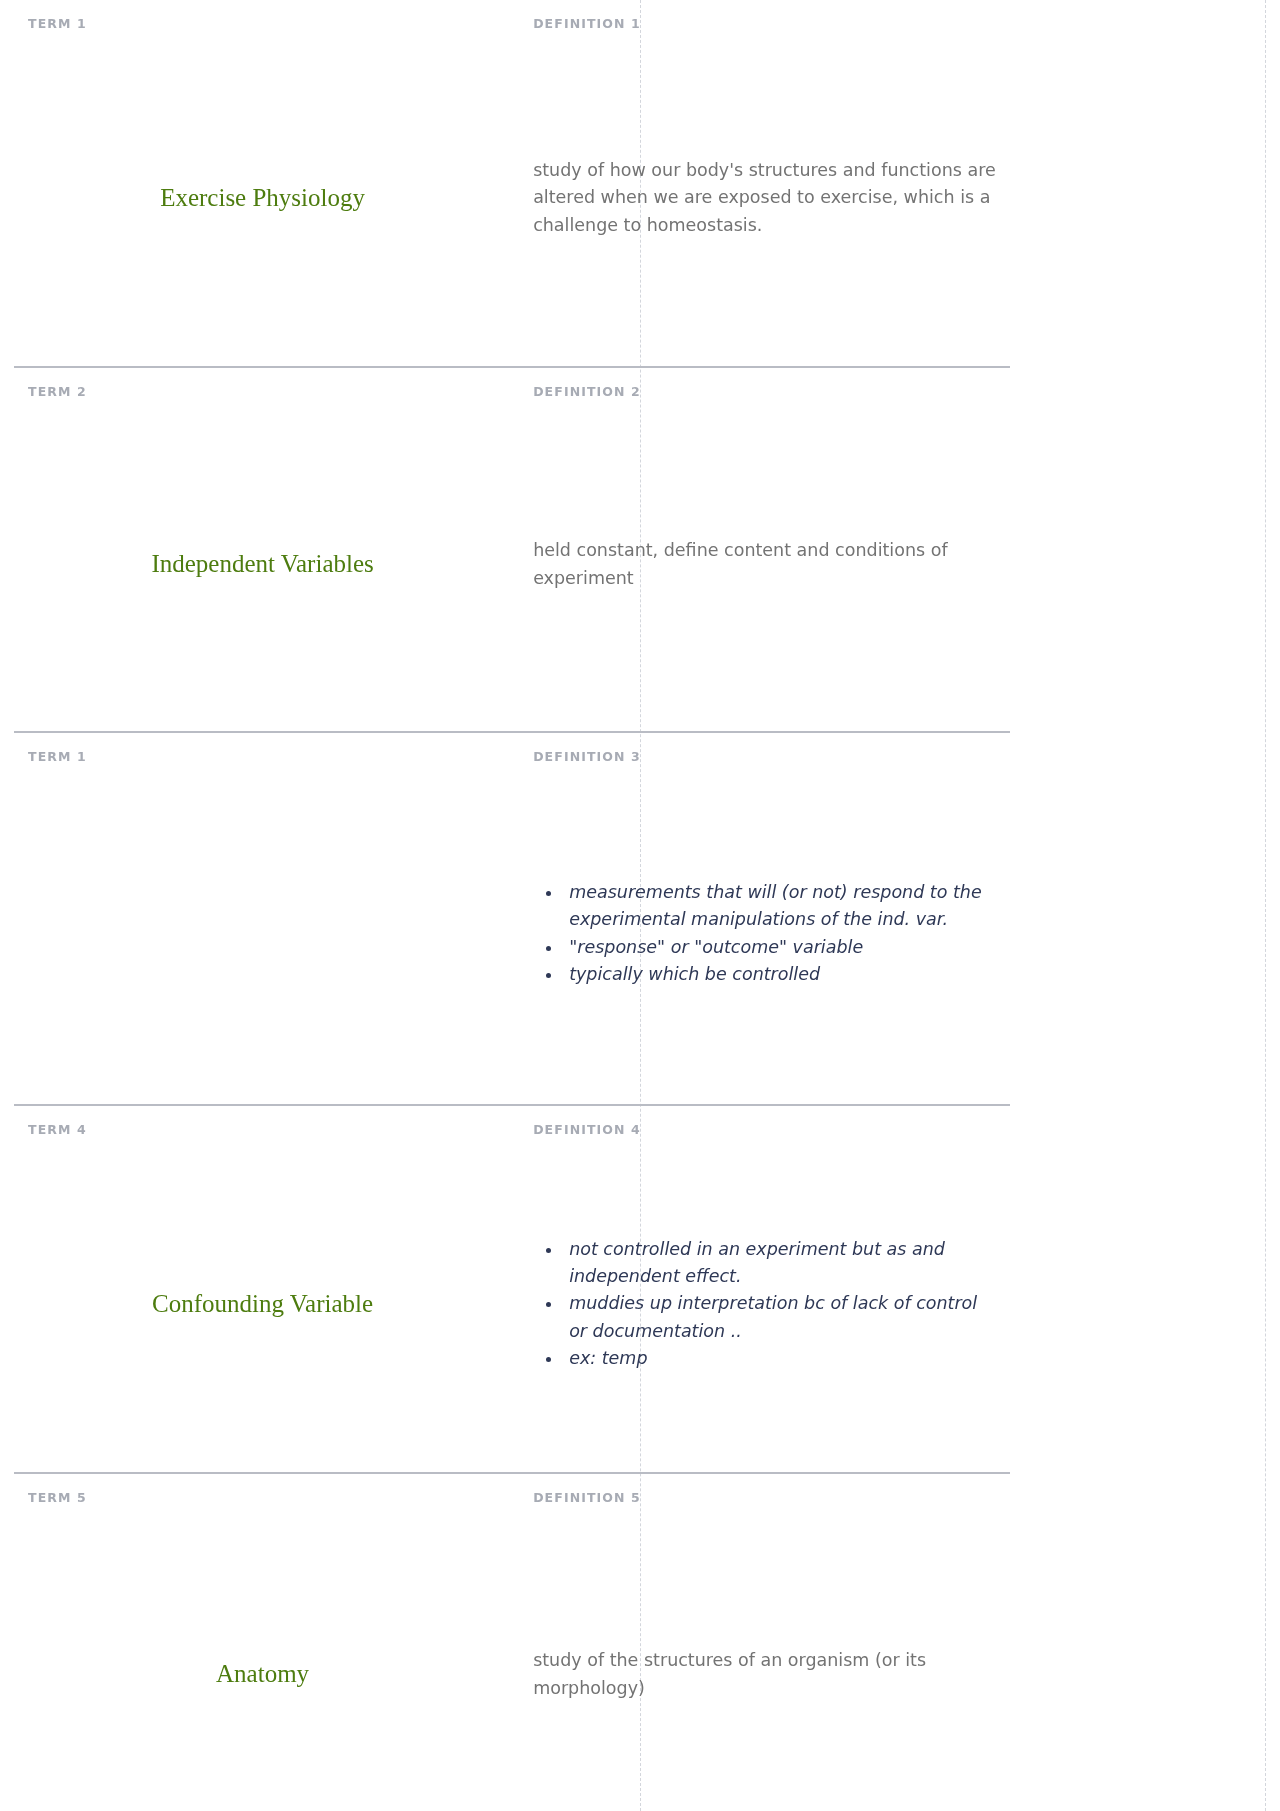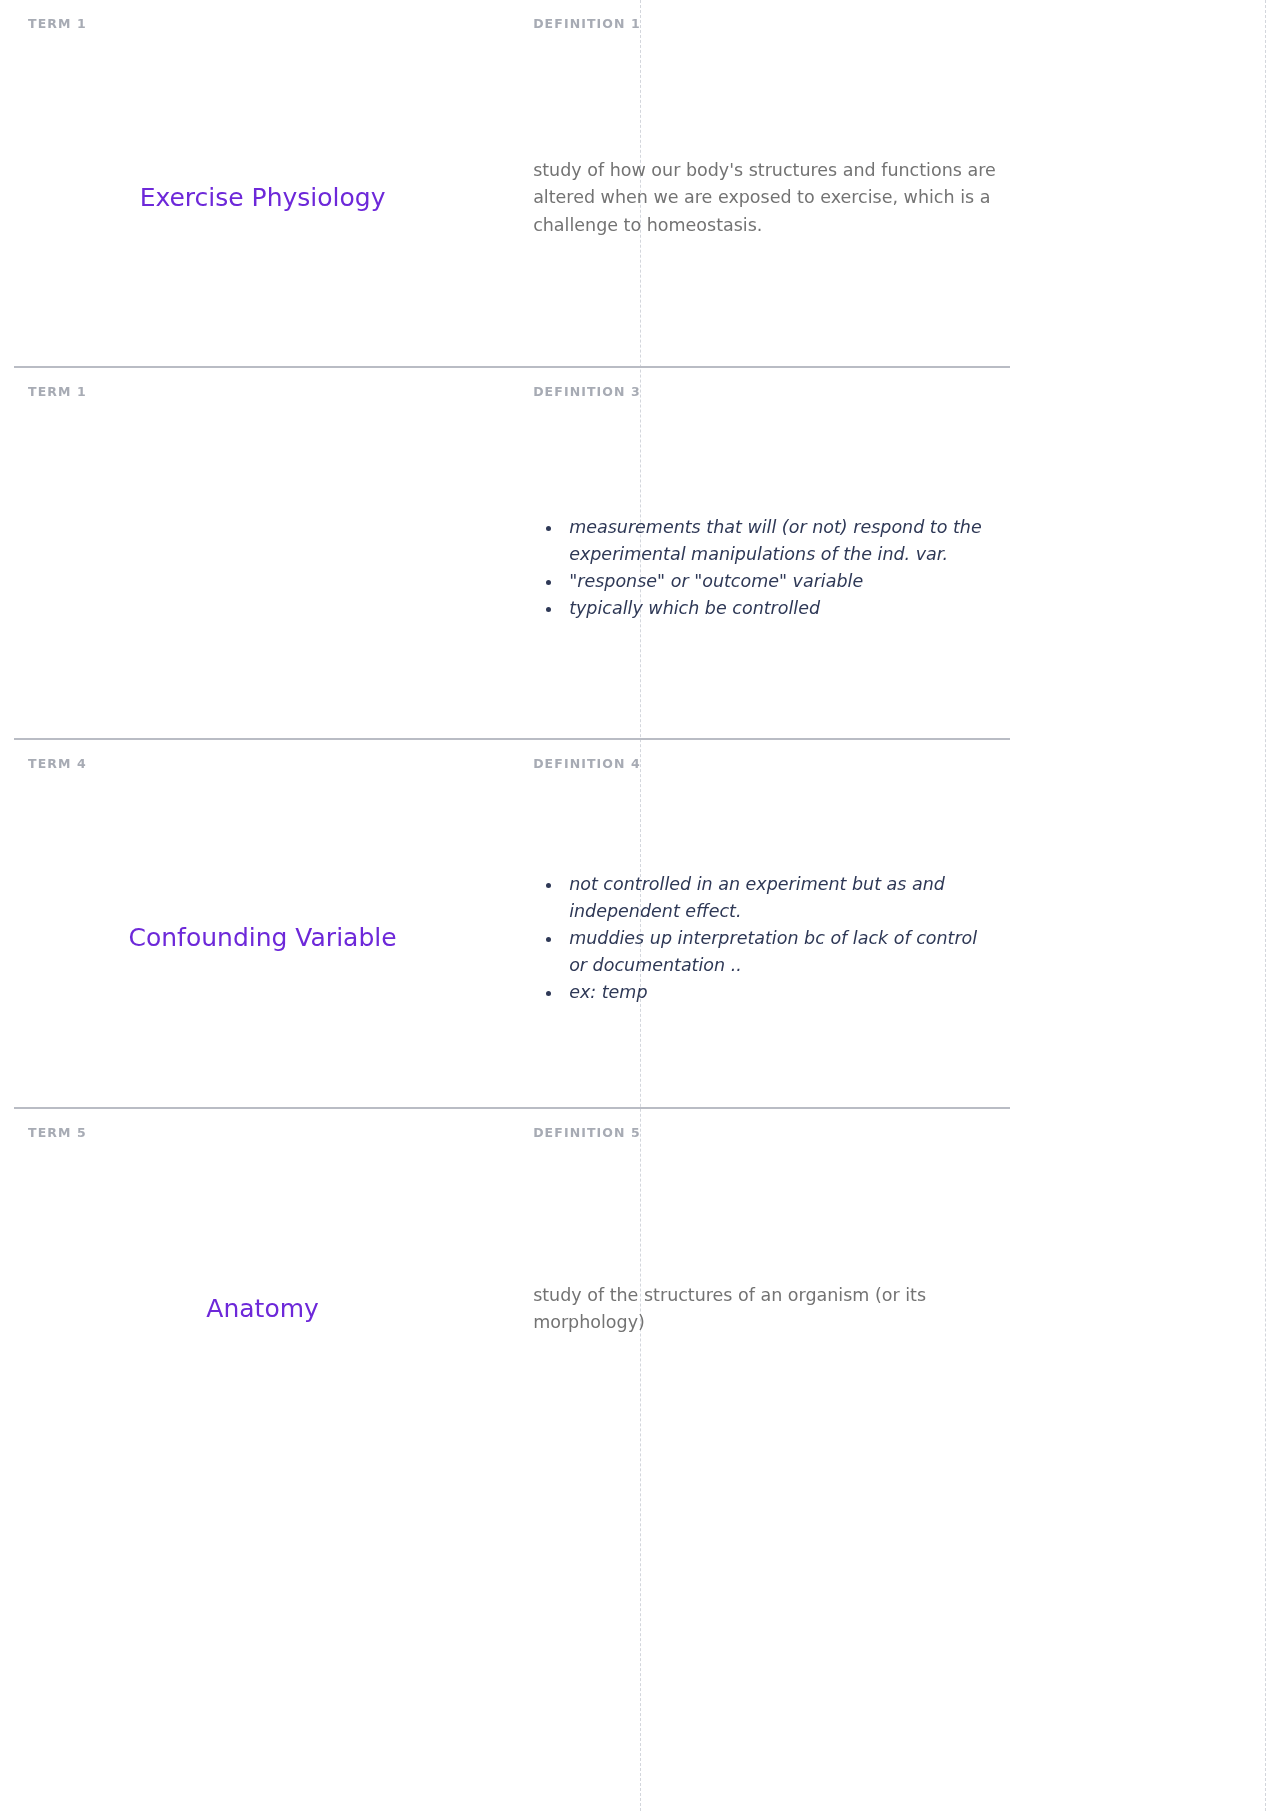--- a/index.html
+++ b/index.html
@@ -75,23 +75,24 @@
     display: flex;
     align-items: center;
     box-sizing: border-box;
   }
   .side-term .body-wrap { justify-content: center; }
   .side-def  .body-wrap { justify-content: flex-start; }
 
   .term-text {
     font-size: 25px;
     line-height: 1.3;
-    color: #6d28d9;
+    color: #4d7c0f;
     text-align: center;
     font-weight: normal;
+    font-family: Liberation Serif, serif;
   }
 
   .def-text {
     font-size: 17.5px;
     line-height: 1.55;
     color: #737373;
     max-width: 600px;
   }
 
   .def-list {
@@ -133,20 +134,34 @@
         </div>
       </div>
       <div class="side side-def">
         <div class="side-label">DEFINITION 1</div>
         <div class="body-wrap">
           <div class="def-text">study of how our body's structures and functions are altered when we are exposed to exercise, which is a challenge to homeostasis.</div>
         </div>
       </div>
     </div>
 
+    <div class="card h2">
+      <div class="side side-term">
+        <div class="side-label">TERM 2</div>
+        <div class="body-wrap">
+          <div class="term-text">Independent Variables</div>
+        </div>
+      </div>
+      <div class="side side-def">
+        <div class="side-label">DEFINITION 2</div>
+        <div class="body-wrap">
+          <div class="def-text">held constant, define content and conditions of experiment</div>
+        </div>
+      </div>
+    </div>
 
     <div class="card h3">
       <div class="side side-term">
         <div class="side-label">TERM 1</div>
       </div>
       <div class="side side-def">
         <div class="side-label">DEFINITION 3</div>
         <div class="body-wrap">
           <ul class="def-list">
             <li>measurements that will (or not) respond to the experimental manipulations of the ind. var.</li>

